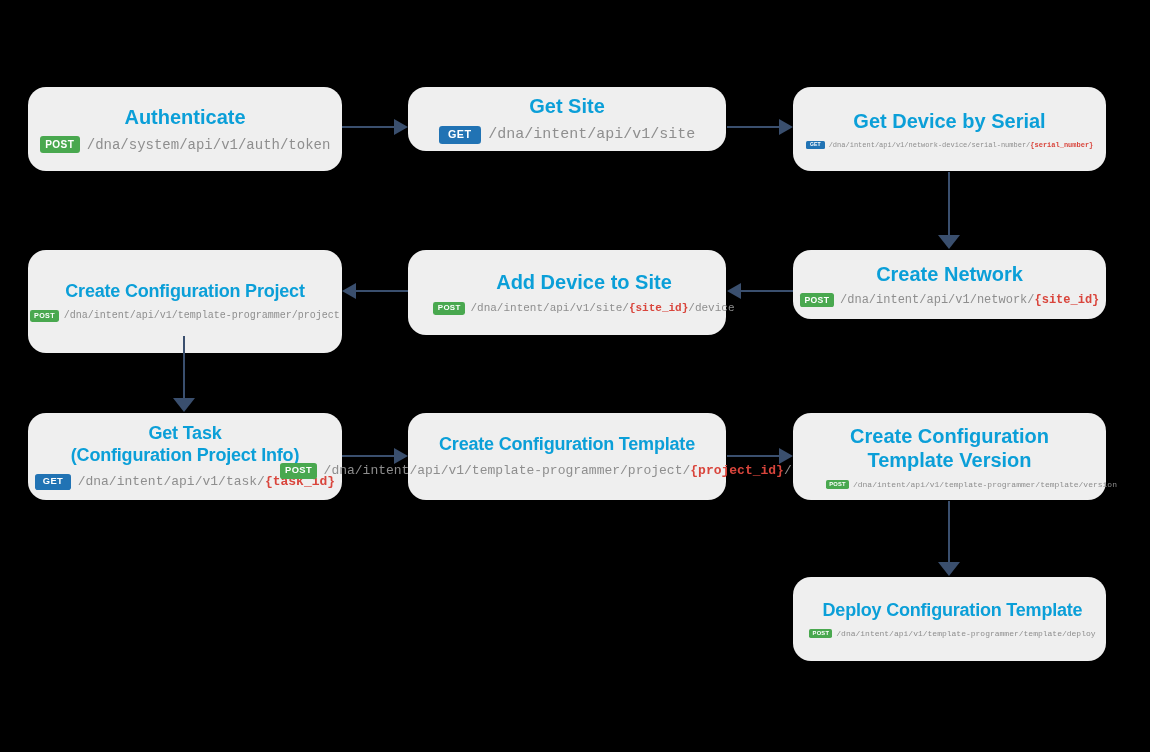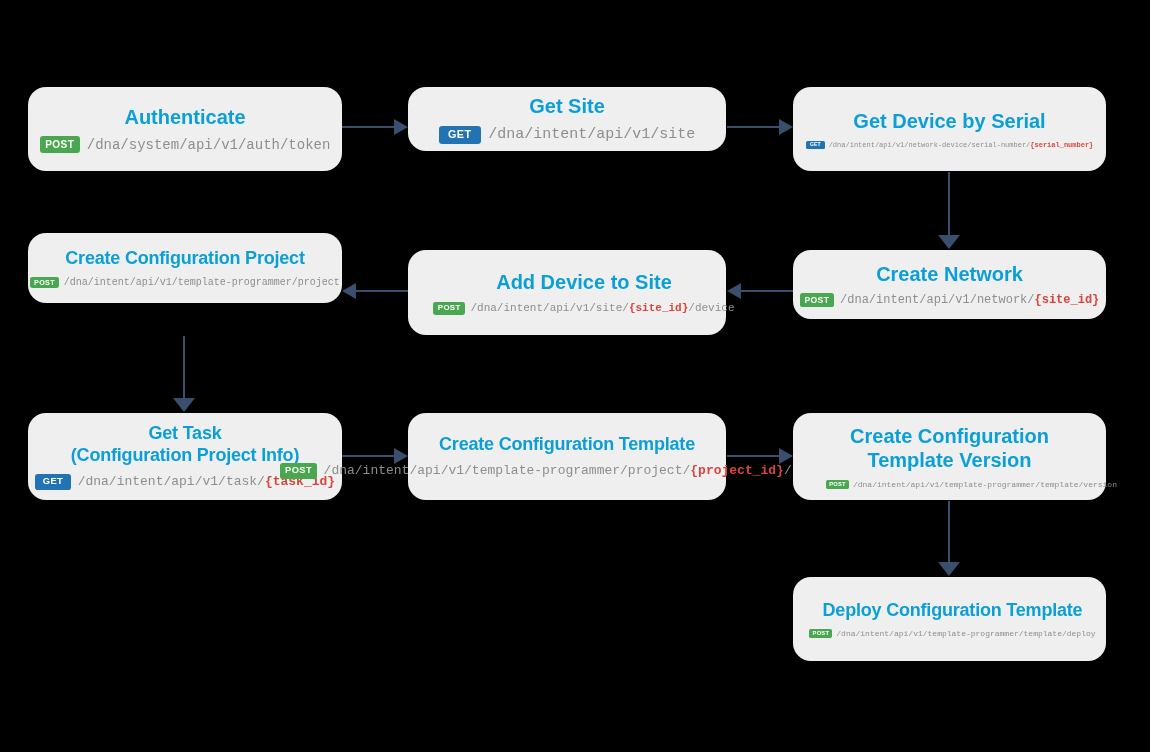--- a/index.html
+++ b/index.html
@@ -96,21 +96,21 @@
   </div>
 
   <div class="node" style="left:408px;top:250px;width:318px;height:85px;padding-left:44px;">
     <div class="node-title">Add Device to Site</div>
     <div class="endpoint" style="font-size: 11px;">
       <span class="badge post">POST</span>
       <code class="path"><span class="plain">/dna/intent/api/v1/site/</span><span class="param">{site_id}</span><span class="plain">/device</span></code>
     </div>
   </div>
 
-  <div class="node t-md" style="left:28px;top:233px;width:314px;height:70px;">
+  <div class="node t-md" style="left:28px;top:250px;width:314px;height:103px;">
     <div class="node-title">Create Configuration Project</div>
     <div class="endpoint" style="font-size: 10px;">
       <span class="badge post">POST</span>
       <code class="path"><span class="plain">/dna/intent/api/v1/template-programmer/project</span></code>
     </div>
   </div>
 
   <div class="node t-md" style="left:28px;top:413px;width:314px;height:87px;">
     <div class="node-title">Get Task
 (Configuration Project Info)</div>

